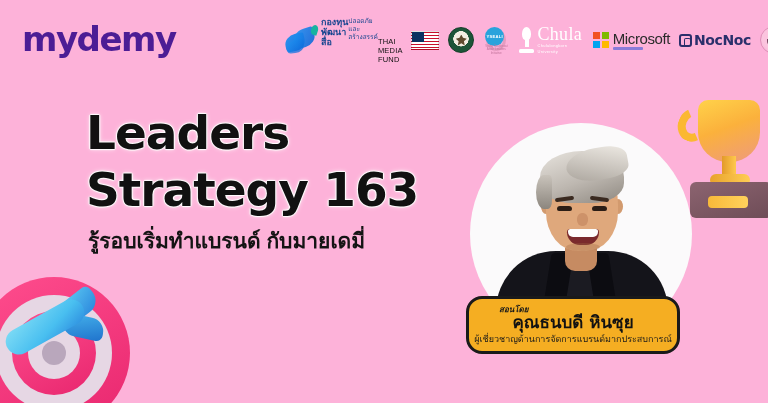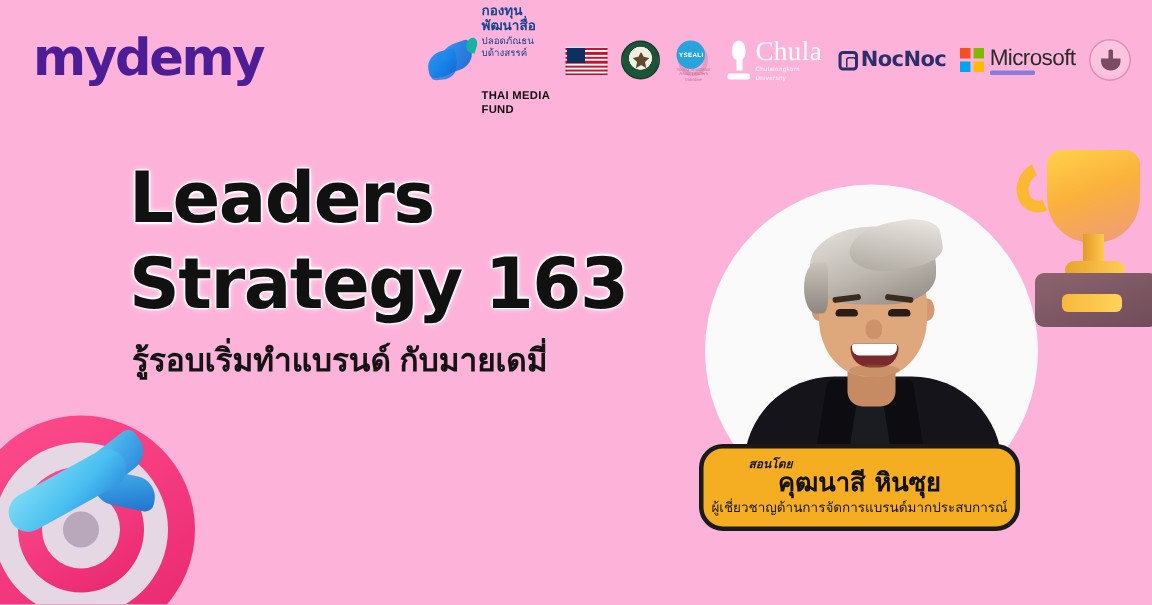--- a/index.html
+++ b/index.html
@@ -42,26 +42,26 @@
     position:absolute; border-radius:60% 10% 55% 20%;
     background:linear-gradient(135deg,#2196F3,#0B63D6);
   }
   .tmf-bird .w1 { left:1px; top:11px; width:20px; height:17px; transform:rotate(-12deg); opacity:.95;}
   .tmf-bird .w2 { left:9px; top:6px;  width:22px; height:18px; transform:rotate(-18deg); opacity:.9;}
   .tmf-bird .w3 { left:3px; top:17px; width:17px; height:13px; transform:rotate(-6deg); opacity:.75;}
   .tmf-bird .beak {
     position:absolute; right:0px; top:2px; width:7px; height:10px;
     background:#18B3A0; border-radius:50% 50% 0 50%; transform:rotate(18deg);
   }
-  .tmf-text { display:flex; flex-direction:column; justify-content:center; }
+  .tmf-text { display:flex; justify-content:center; }
   .tmf-l1 { font-size:9px; line-height:10px; color:#16458F; font-weight:700;
             font-family:"DejaVu Sans", sans-serif; }
   .tmf-l2 { font-size:6.5px; line-height:8px; color:#16458F;
             font-family:"DejaVu Sans", sans-serif; }
-  .tmf-l3 { font-size:7.5px; line-height:9px; color:#101010; font-weight:700;
+  .tmf-l3 { font-size:7.5px; line-height:9px; color:#101010; font-weight:400;
             letter-spacing:.2px; font-family:"Liberation Sans", sans-serif;margin-top:20px; }
 
   
   .us-flag {
     width:28px; height:19px; position:relative; overflow:hidden;
     background:repeating-linear-gradient(#C8102E 0 1.45px, #FFFFFF 1.45px 2.9px);
     border:.5px solid rgba(0,0,0,.12);
   }
   .us-flag .canton {
     position:absolute; left:0; top:0; width:12px; height:10.2px;
@@ -382,21 +382,21 @@
 
     <div class="sponsor tmf">
       <div class="tmf-bird">
         <span class="wing w1"></span>
           <span class="wing w2"></span>
           <span class="wing w3"></span>
         <span class="beak"></span>
       </div>
       <div class="tmf-text">
         <span class="tmf-l1">กองทุนพัฒนาสื่อ</span>
-        <span class="tmf-l2">ปลอดภัณธนบด้างสรรค์</span>
+        <span class="tmf-l2">ปลอดภัยและสร้างสรรค์</span>
         <span class="tmf-l3">THAI MEDIA FUND</span>
       </div>
     </div>
 
     <div class="sponsor">
       <div class="us-flag">
         <span class="canton"></span>
       </div>
     </div>
 
@@ -419,36 +419,36 @@
         <span class="top"></span>
           <span class="stem"></span>
           <span class="base"></span>
       </div>
       <div class="chula-text">
         <span class="chula-name">Chula</span>
         <span class="chula-sub">Chulalongkorn University</span>
       </div>
     </div>
 
-    <div class="sponsor nocnoc">
-      <div class="nocnoc-mark"></div>
-      <span class="nocnoc-name">NocNoc</span>
-    </div>
-
     <div class="sponsor ms">
       <div class="ms-grid">
         <i></i>
           <i></i>
           <i></i>
           <i></i>
       </div>
       <div class="ms-text">
         <span class="ms-name">Microsoft</span>
         <span class="ms-sub"></span>
       </div>
+    </div>
+
+    <div class="sponsor nocnoc">
+      <div class="nocnoc-mark"></div>
+      <span class="nocnoc-name">NocNoc</span>
     </div>
 
     <div class="sponsor">
       <div class="round-emblem"></div>
     </div>
 
   </div>
 
   <div id="headline">
     <div class="line">Leaders</div>
@@ -476,21 +476,21 @@
       <span class="nose"></span>
       <span class="mouth">
           <span class="teeth"></span>
         </span>
       <span class="chin-shadow"></span>
     </div>
   </div>
 
   <div id="speaker-card">
     <span id="speaker-kicker">สอนโดย</span>
-    <span id="speaker-name">คุฒนาสี หินซุย</span>
+    <span id="speaker-name">คุณธนบดี หินซุย</span>
     <span id="speaker-role">ผู้เชี่ยวชาญด้านการจัดการแบรนด์มากประสบการณ์</span>
   </div>
 
   <div id="trophy">
     <span class="handle"></span>
     <span class="cup"></span>
     <span class="stem"></span>
     <span class="foot"></span>
     <span class="base"></span>
     <span class="plate"></span>

